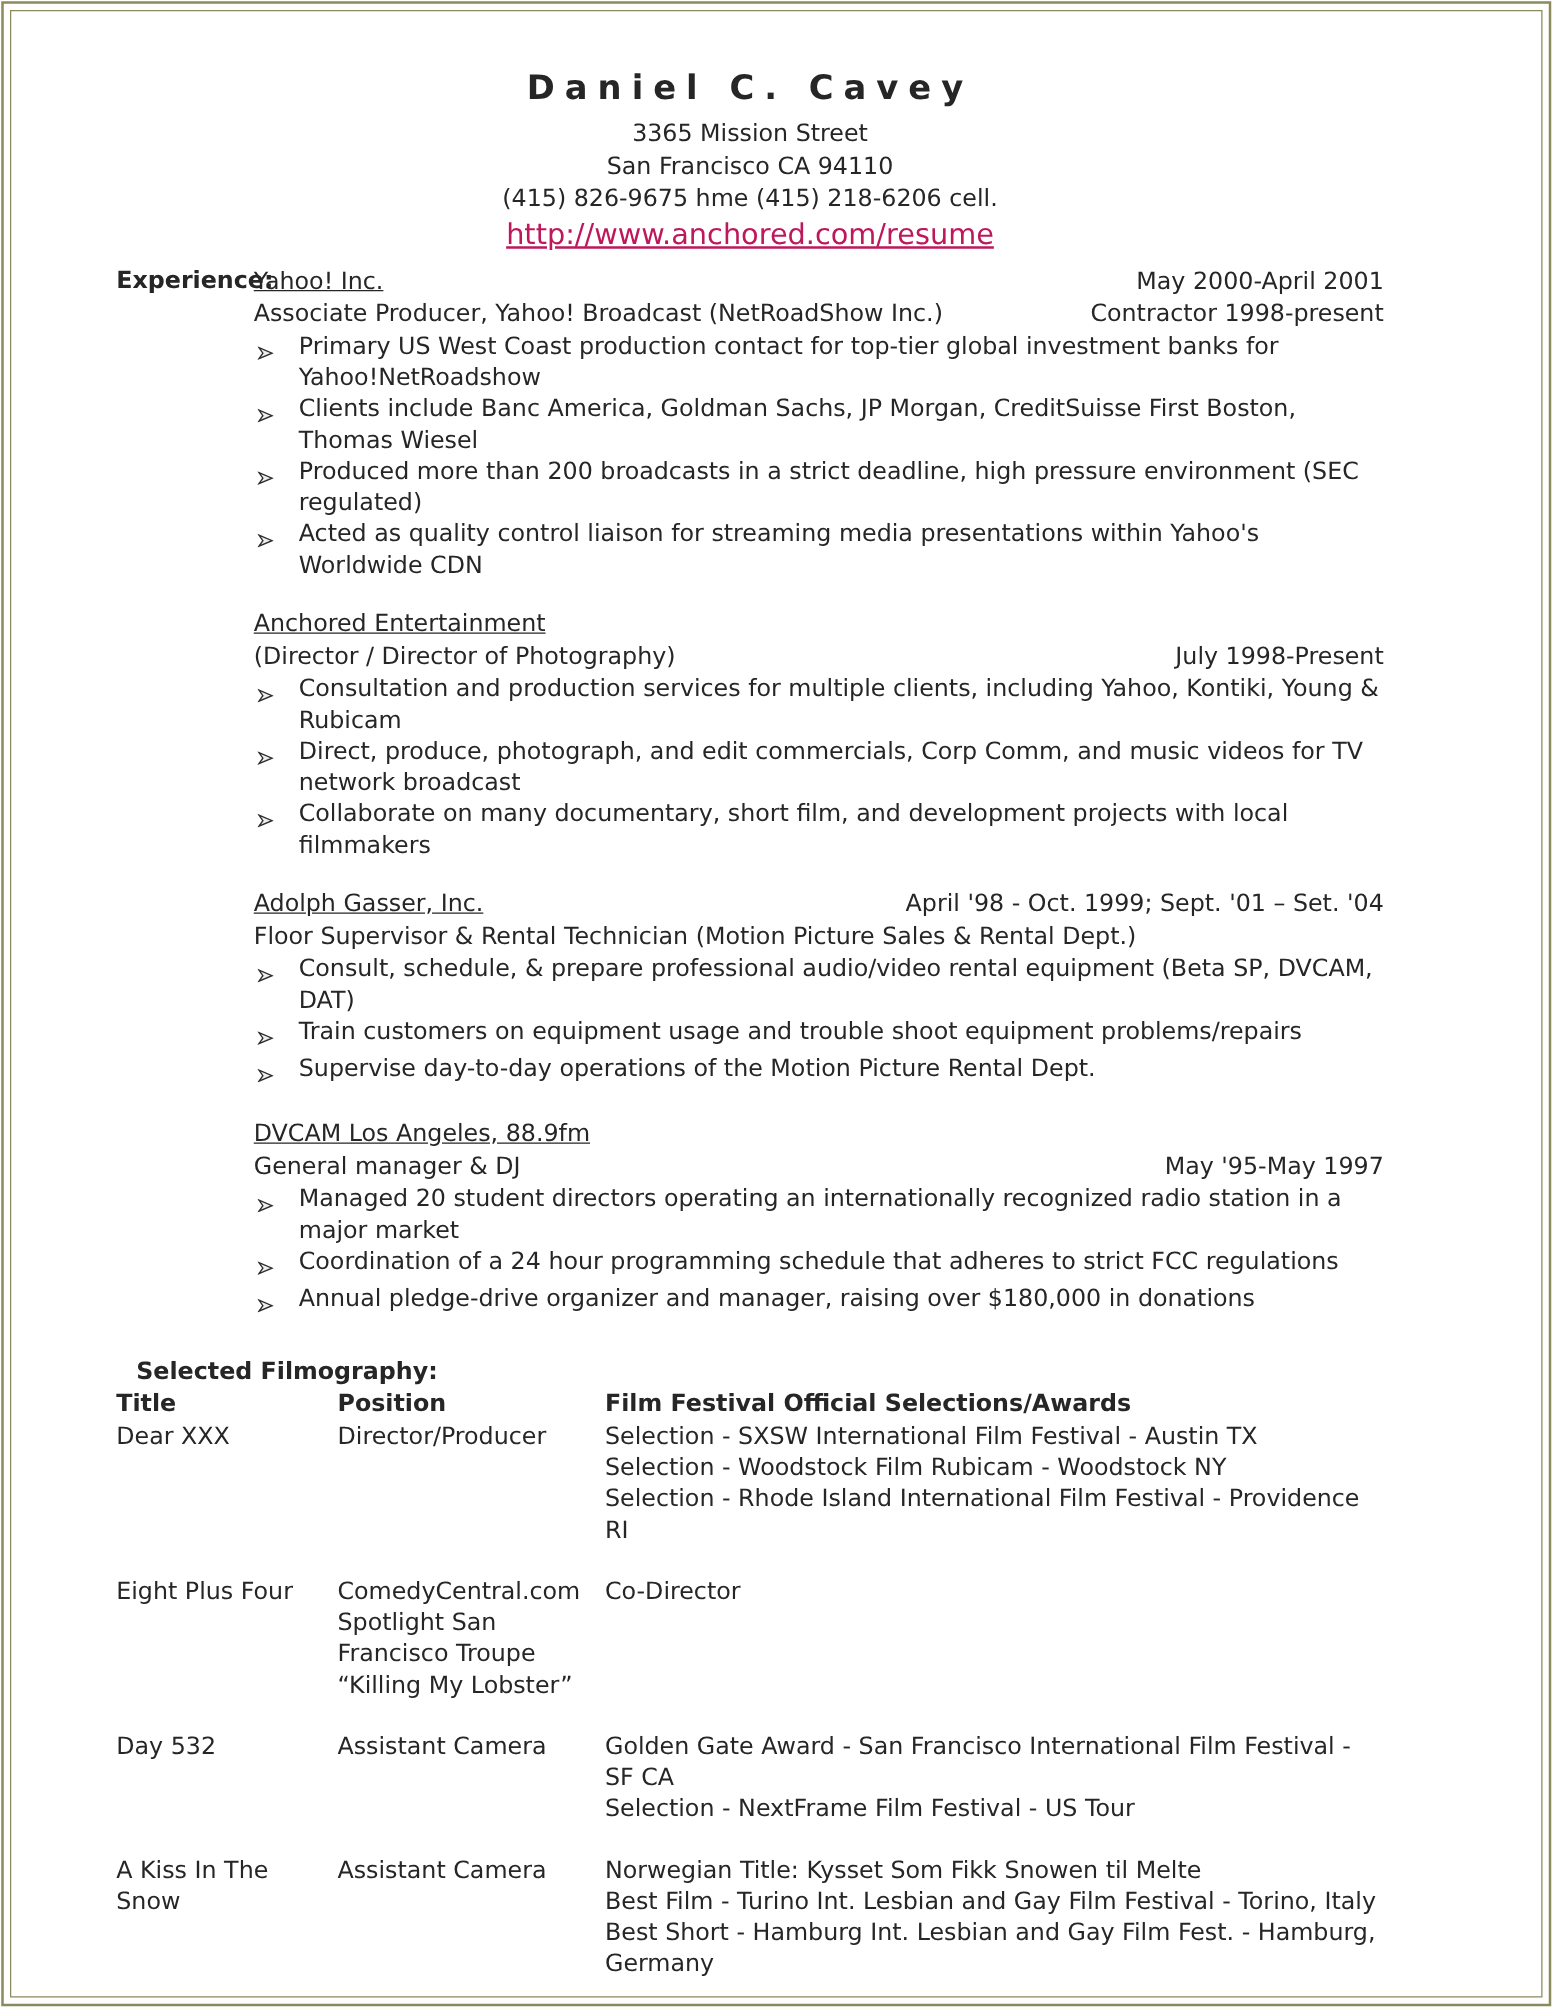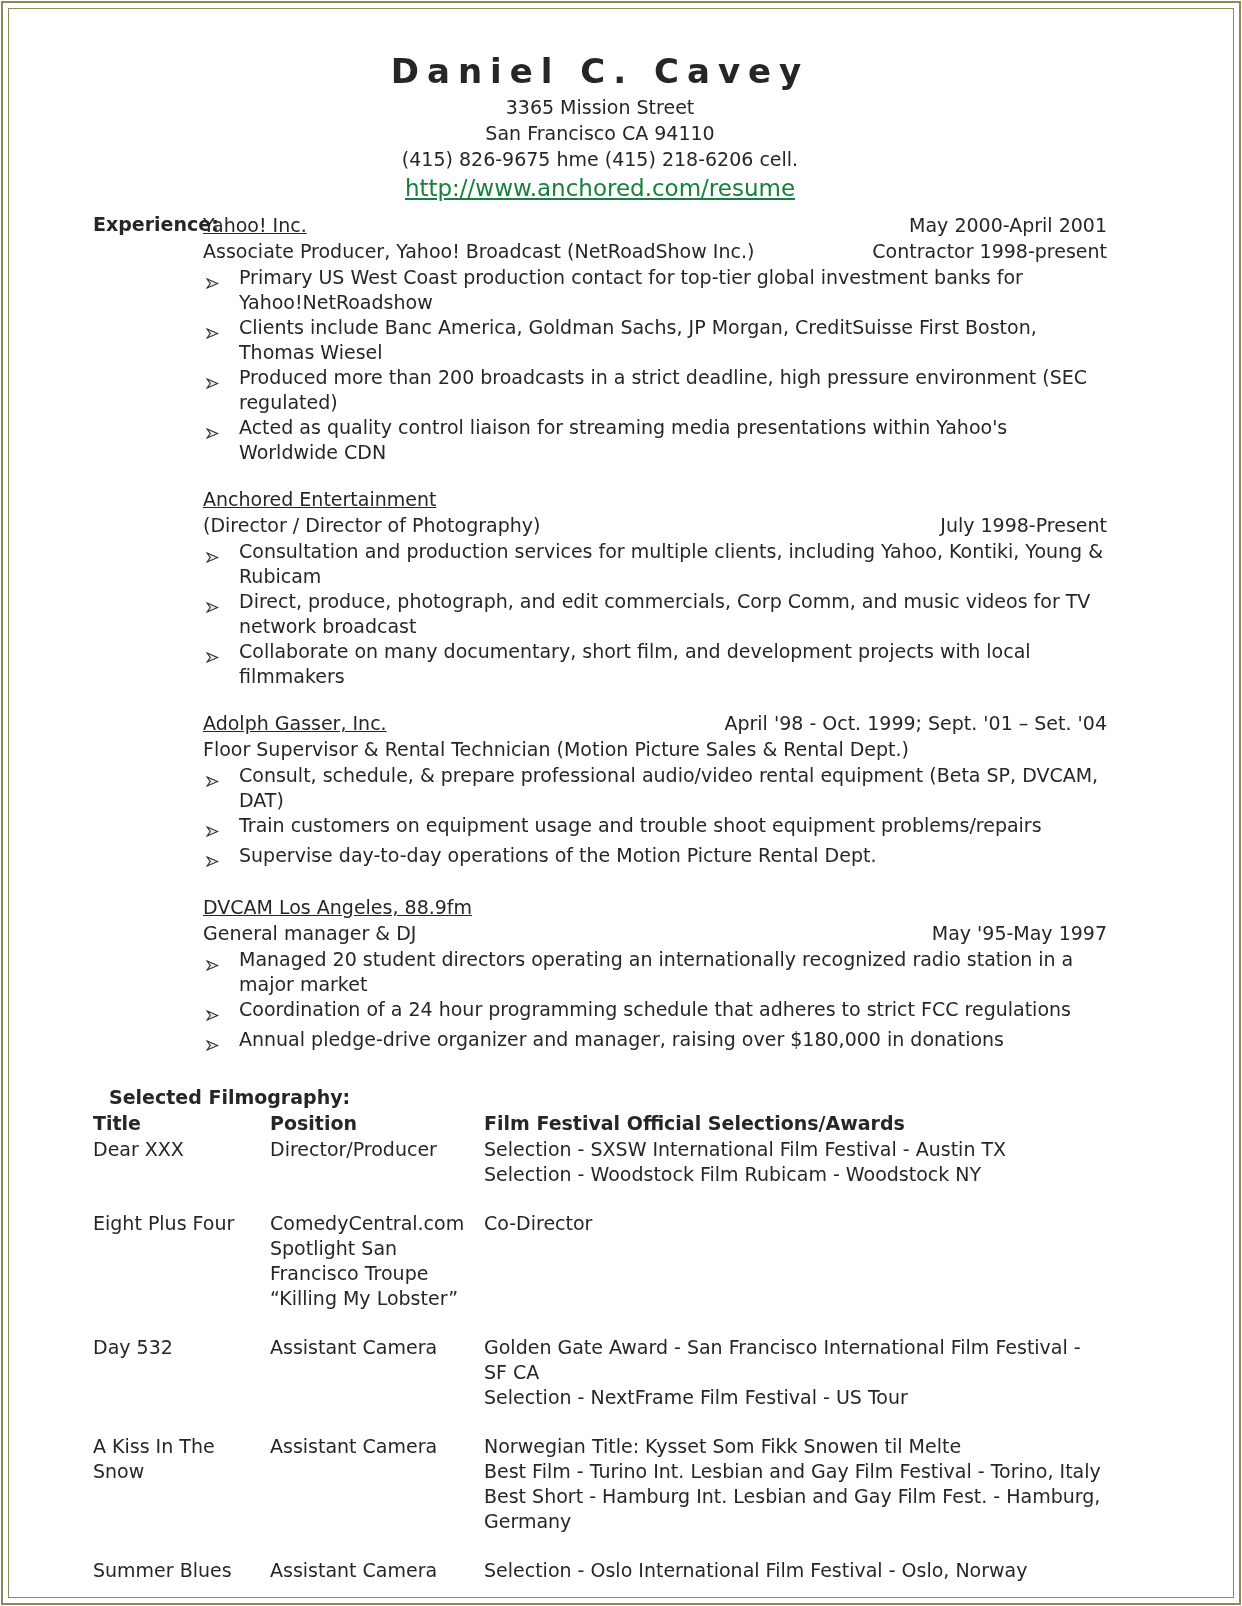--- a/index.html
+++ b/index.html
@@ -22,26 +22,26 @@
     pointer-events:none;
   }
   .content {
     padding:54px 135px 0 93px;
     font-size:19px;
     line-height:25px;
   }
   
   .hdr { text-align:center; }
   .hdr-name {
-    font-size:34px; font-weight:bold; letter-spacing:8px;
+    font-size:27px; font-weight:bold; letter-spacing:8px;
     line-height:34px; margin-bottom:6px;
   }
   .hdr-line { line-height:26px; }
   .hdr-link a, .hdr-link span.lnk {
-    color:#15803d; text-decoration:underline;
+    color:#be185d; text-decoration:underline;
     font-size:23px; line-height:32px; cursor:pointer;
   }
   
   .section-exp { display:flex; margin-top:8px; }
   .exp-label { width:110px; font-weight:bold; flex:none; }
   .exp-body { flex:1; min-width:0; }
   .job { margin-bottom:21px; }
   .job:last-child { margin-bottom:0; }
   .row-between { display:flex; justify-content:space-between; line-height:26px;align-items:flex-end; }
   .company { text-decoration:underline; }
@@ -211,20 +211,21 @@
     <div class="film-head">Position</div>
     <div class="film-head">Film Festival Official Selections/Awards</div>
   </div>
   <div class="film-rows" id="film-rows">
       <div class="film-grid film-row">
         <div>Dear XXX</div>
         <div>Director/Producer</div>
         <div>
           <div class="award-line">Selection - SXSW International Film Festival - Austin TX</div>
           <div class="award-line">Selection - Woodstock Film Rubicam - Woodstock NY</div>
+          <div class="award-line">Selection - Rhode Island International Film Festival - Providence RI</div>
         </div>
       </div>
       <div class="film-grid film-row">
         <div>Eight Plus Four</div>
         <div>
           <div class="award-line">ComedyCentral.com Spotlight San Francisco Troupe “Killing My Lobster”</div>
         </div>
         <div>Co-Director</div>
       </div>
       <div class="film-grid film-row">

